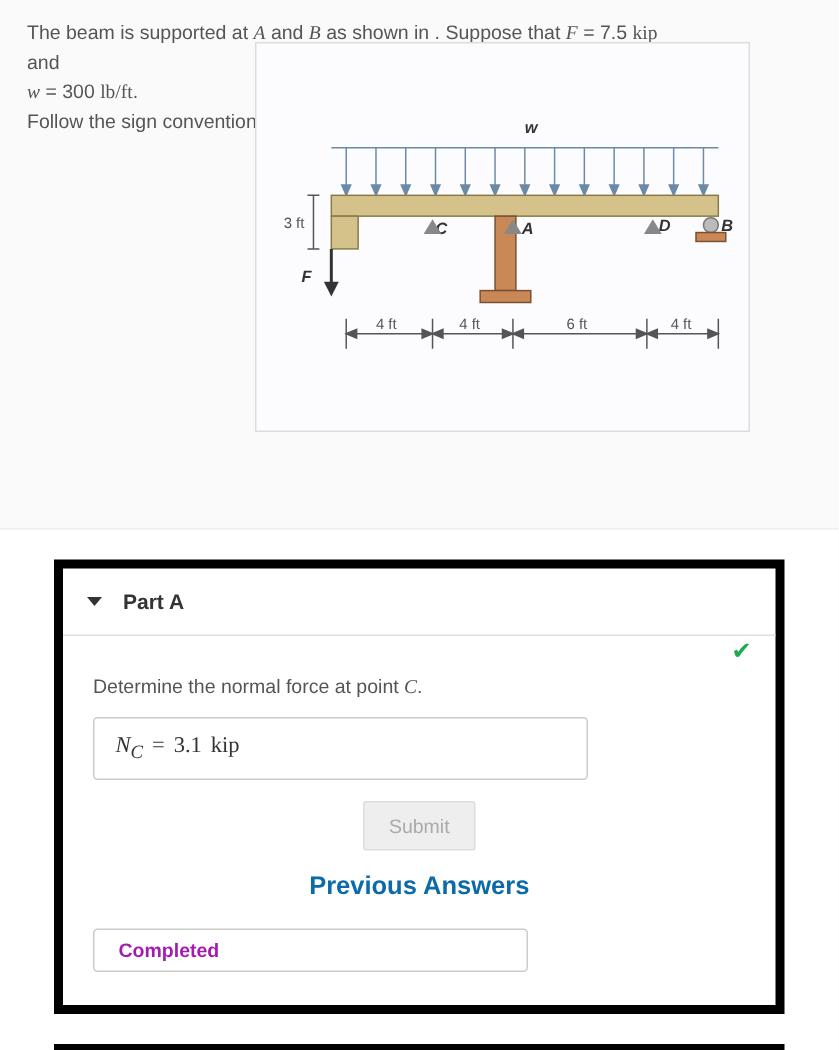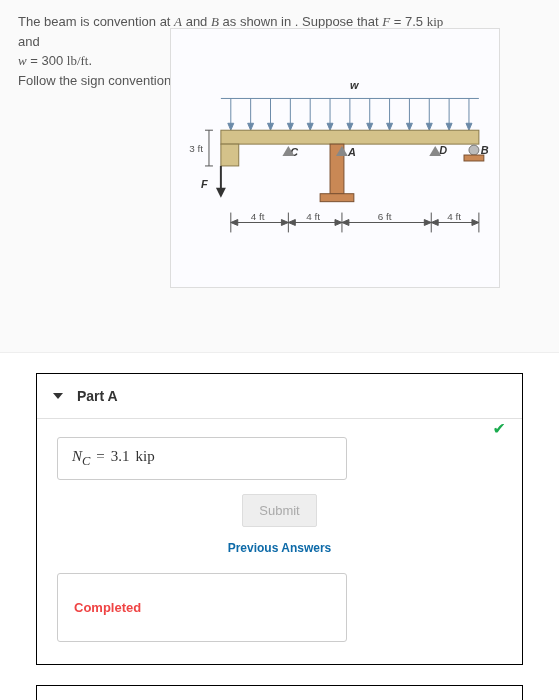--- a/index.html
+++ b/index.html
@@ -39,21 +39,21 @@
       left: 170px;
       width: 330px;
       height: 260px;
       border: 1px solid #ddd;
       background: #fcfcff;
     }
     .clearfix::after { content: ""; display: table; clear: both; }
 
     .part-block {
       margin: 20px 36px 16px 36px;
-      border: 1px solid #000000;
+      border: 6px solid #000000;
       background: #fff;
     }
     .part-header {
       display: flex;
       align-items: center;
       padding: 14px 16px;
       border-bottom: 0;
       cursor: pointer;
     }
     .caret {
@@ -76,66 +76,66 @@
       right: 16px;
       top: 0px;
     }
     .question-text { color: #555; margin-bottom: 12px; margin-top: 8px; }
     .instr { font-weight: bold; color: #333; margin-bottom: 14px; }
     .answer-box {
       border: 1px solid #ccc;
       border-radius: 3px;
       padding: 10px 14px;
       margin-bottom: 14px;
-      width: 290px;
+      width: 330px;
       font-family: "Times New Roman", serif;
       font-size: 15px;
       display: flex;
       align-items: baseline;
       gap: 6px;
     }
     .answer-box .sub { font-style: italic; }
     .btn-row { display: flex; align-items: center; gap: 14px; margin-bottom: 18px; flex-direction: column; }
     .submit-btn {
       background: #eee;
       color: #aaa;
       border: 1px solid #ddd;
       padding: 8px 16px;
       font-size: 13px;
       border-radius: 2px;
       cursor: not-allowed;
     }
     .prev-link {
       color: #0d6aa8;
       font-weight: bold;
-      font-size: 12px;
+      font-size: 17px;
       text-decoration: none;
       cursor: pointer;
     }
     .status-box {
       border: 1px solid #ccc;
       border-radius: 3px;
-      padding: 26px 16px;
+      padding: 6px 16px;
       width: 290px;
       font-weight: bold;
-      color: #ef4444;
+      color: #a21caf;
     }
 
     
     .fig-svg { width: 100%; height: 100%; }
     .fig-label { font-family: Arial; font-style: italic; font-size: 11px; fill: #333; font-weight: bold;}
     .fig-dim { font-family: Arial; font-size: 10px; fill: #555; }
   </style>
 </head>
 <body>
 
 <div class="container">
   <div class="problem-block clearfix">
     <div class="problem-text-full">
-      <span>The beam is convention at </span><span class="var">A</span><span> and </span><span class="var">B</span><span> as shown in . Suppose that </span><span class="var">F</span><span> = 7.5 </span><span class="unit">kip</span>
+      <span>The beam is supported at </span><span class="var">A</span><span> and </span><span class="var">B</span><span> as shown in . Suppose that </span><span class="var">F</span><span> = 7.5 </span><span class="unit">kip</span>
     </div>
     <div class="problem-text">
       <span>and</span><br>
       <span class="var">w</span><span> = 300 </span><span class="unit">lb/ft</span><span>.</span><br>
       <span>Follow the sign convention.</span>
     </div>
 
     <div class="figure">
       <svg class="fig-svg" viewBox="0 0 330 260">
 
@@ -226,20 +226,23 @@
     <div style="height:280px"></div>
   </div>
 
   <div class="part-block">
     <div class="part-header">
       <div class="caret"></div>
       <div class="part-title">Part A</div>
     </div>
     <div class="part-body">
       <div class="check-ok">✔</div>
+      <div class="question-text">
+        <span>Determine the normal force at point </span><span class="var">C</span><span>.</span>
+      </div>
       <div class="answer-box">
         <span class="sub"><span>N</span><sub>C</sub></span>
         <span> = </span>
         <span>3.1</span>
         <span class="unit"> kip</span>
       </div>
       <div class="btn-row">
         <button class="submit-btn" disabled="">Submit</button>
         <a class="prev-link">Previous Answers</a>
       </div>

